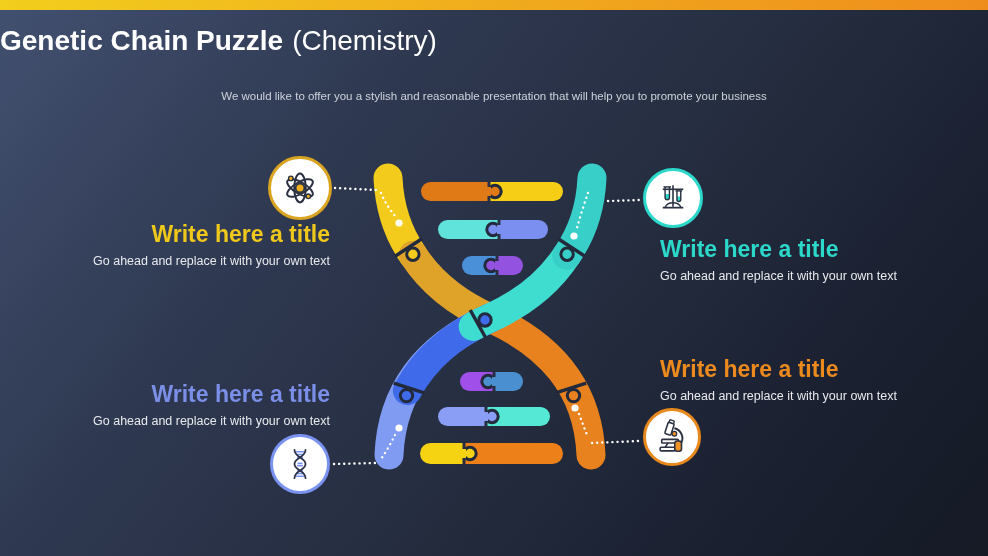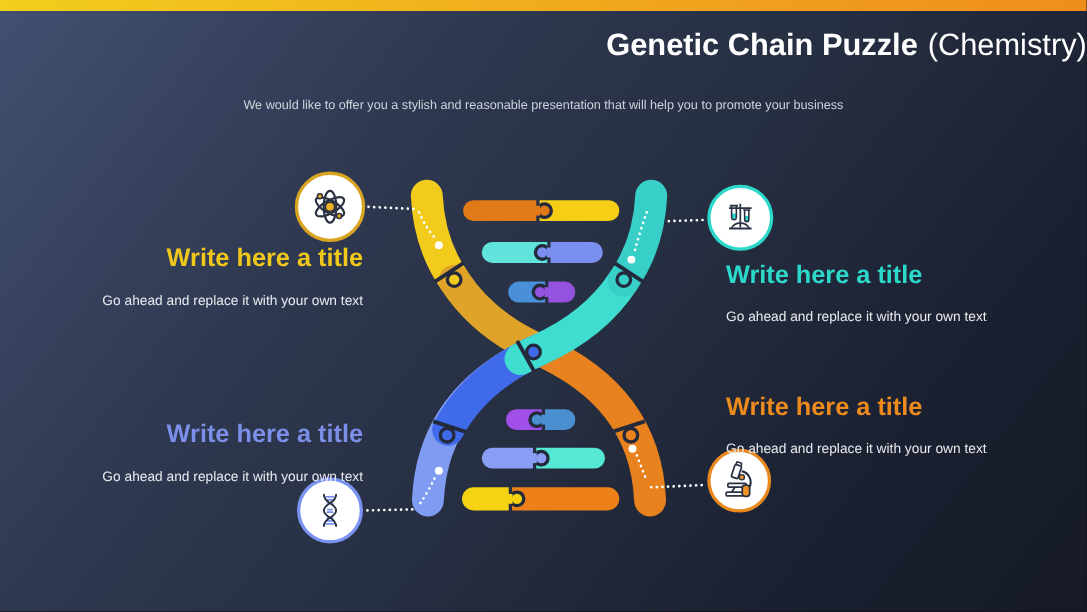--- a/index.html
+++ b/index.html
@@ -3,28 +3,28 @@
 <meta charset="utf-8">
 <style>
   html,body{margin:0;padding:0;background:#10141d;}
   #slide{
     position:relative;width:988px;height:556px;overflow:hidden;
     font-family:"Liberation Sans",sans-serif;
     background:linear-gradient(128deg,#425070 0%,#2e3850 32%,#262e41 55%,#1a2030 80%,#151a25 100%);
   }
   #top-bar{position:absolute;left:0;top:0;width:988px;height:10px;
     background:linear-gradient(90deg,#F2CE1D 0%,#F0A51D 60%,#EF8D1C 100%);}
-  #title-wrap{position:absolute;left:0;top:25px;width:988px;text-align:right;color:#ffffff;}
+  #title-wrap{position:absolute;left:0;top:25px;width:988px;text-align:left;color:#ffffff;}
   #title-wrap .t-bold{font-size:28px;font-weight:bold;}
   #title-wrap .t-reg{font-size:28px;font-weight:400;margin-left:9px;}
   #slide-subtitle{position:absolute;left:0;top:90px;width:988px;text-align:center;
     font-size:11.5px;color:#CDD3DC;}
   .section{position:absolute;}
   .sec-title{font-size:23px;font-weight:bold;line-height:1.05;}
-  .sec-body{font-size:12.5px;color:#E8EAEE;margin-top:20px;}
+  .sec-body{font-size:12.5px;color:#E8EAEE;margin-top:8px;}
   .sec-tl{right:658px;top:222px;text-align:right;}
   .sec-tr{left:660px;top:237px;text-align:left;}
   .sec-bl{right:658px;top:382px;text-align:right;}
   .sec-br{left:660px;top:357px;text-align:left;}
   .icon-circle{position:absolute;background:#ffffff;border-radius:50%;
     border:3px solid #ccc;display:flex;align-items:center;justify-content:center;}
   #circle-tl{left:268px;top:156px;width:58px;height:58px;}
   #circle-tr{left:643px;top:168px;width:54px;height:54px;}
   #circle-bl{left:270px;top:434px;width:54px;height:54px;}
   #circle-br{left:643px;top:408px;width:52px;height:52px;}

